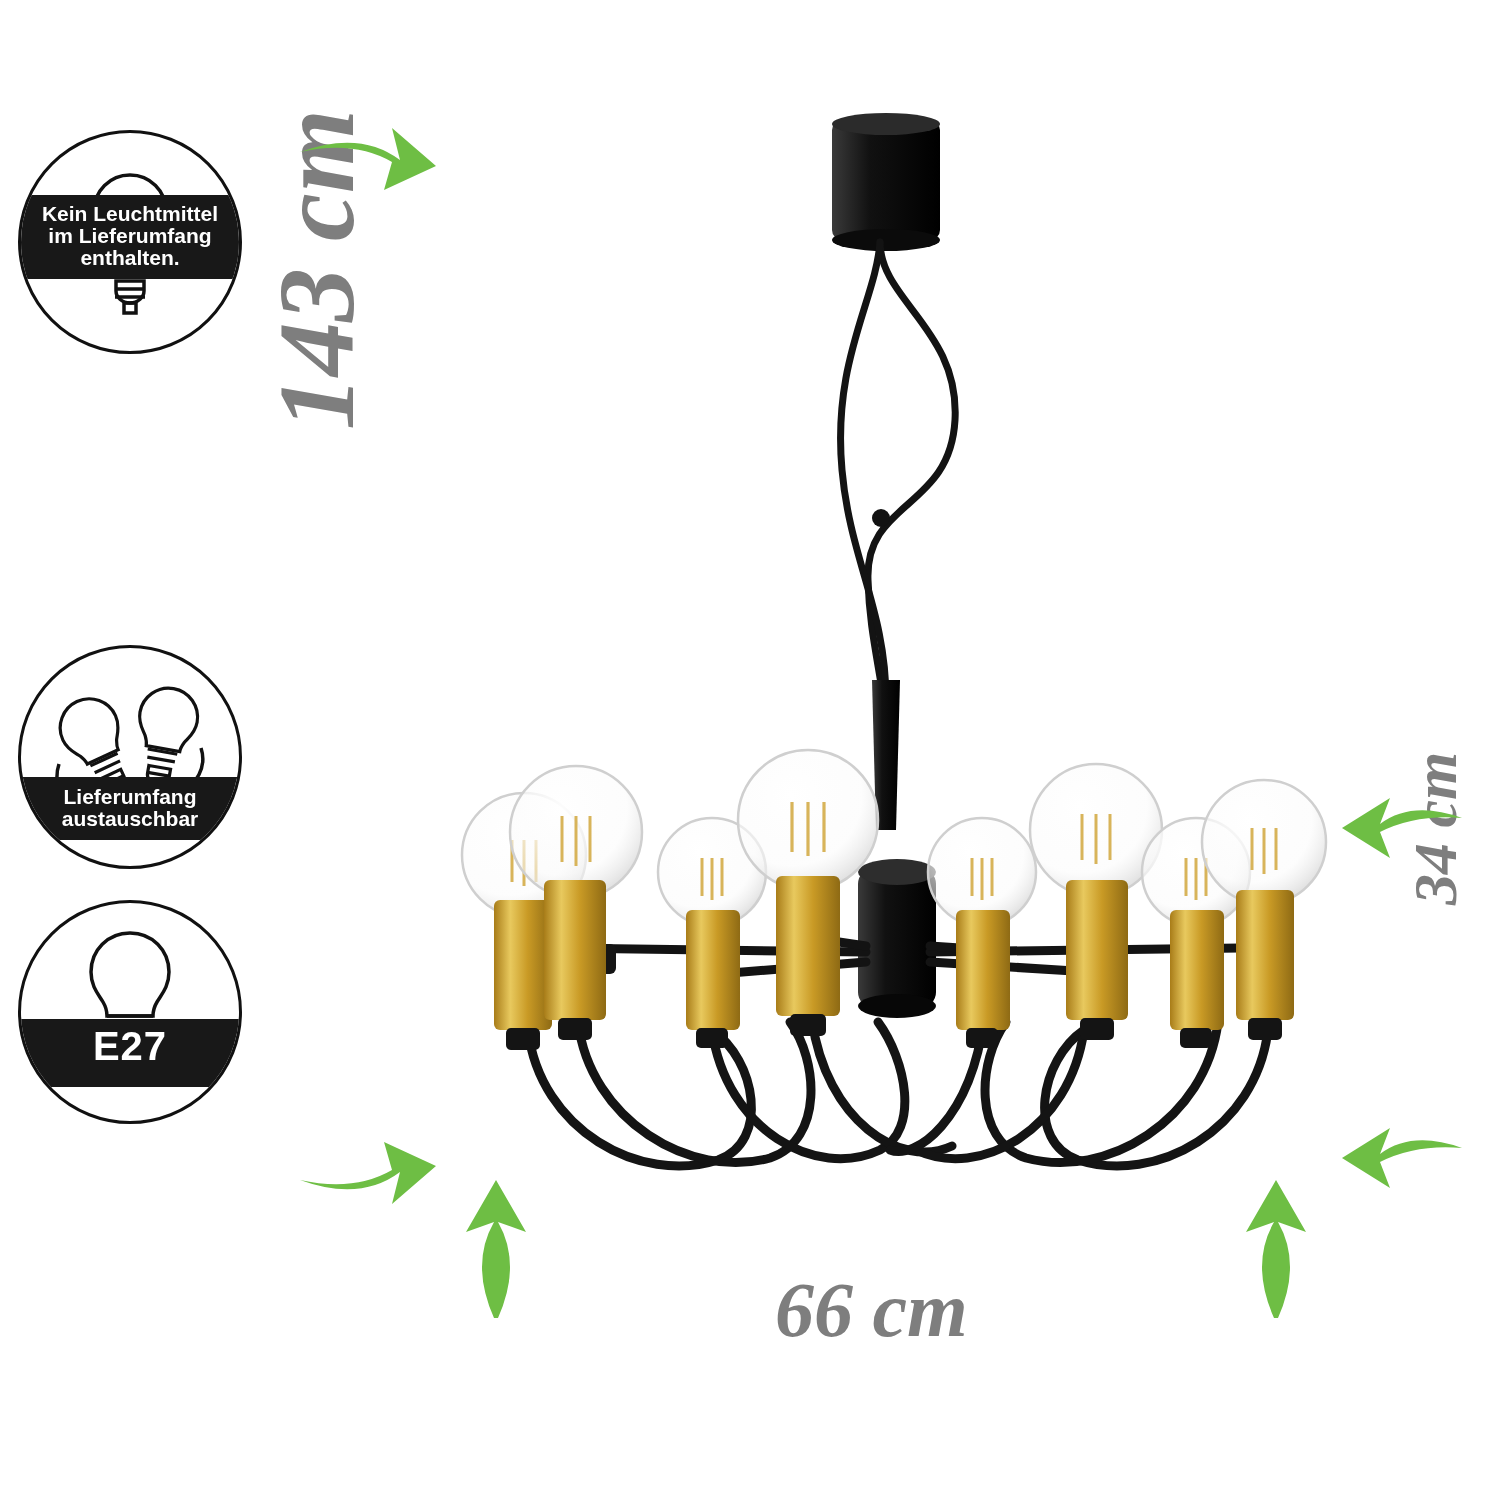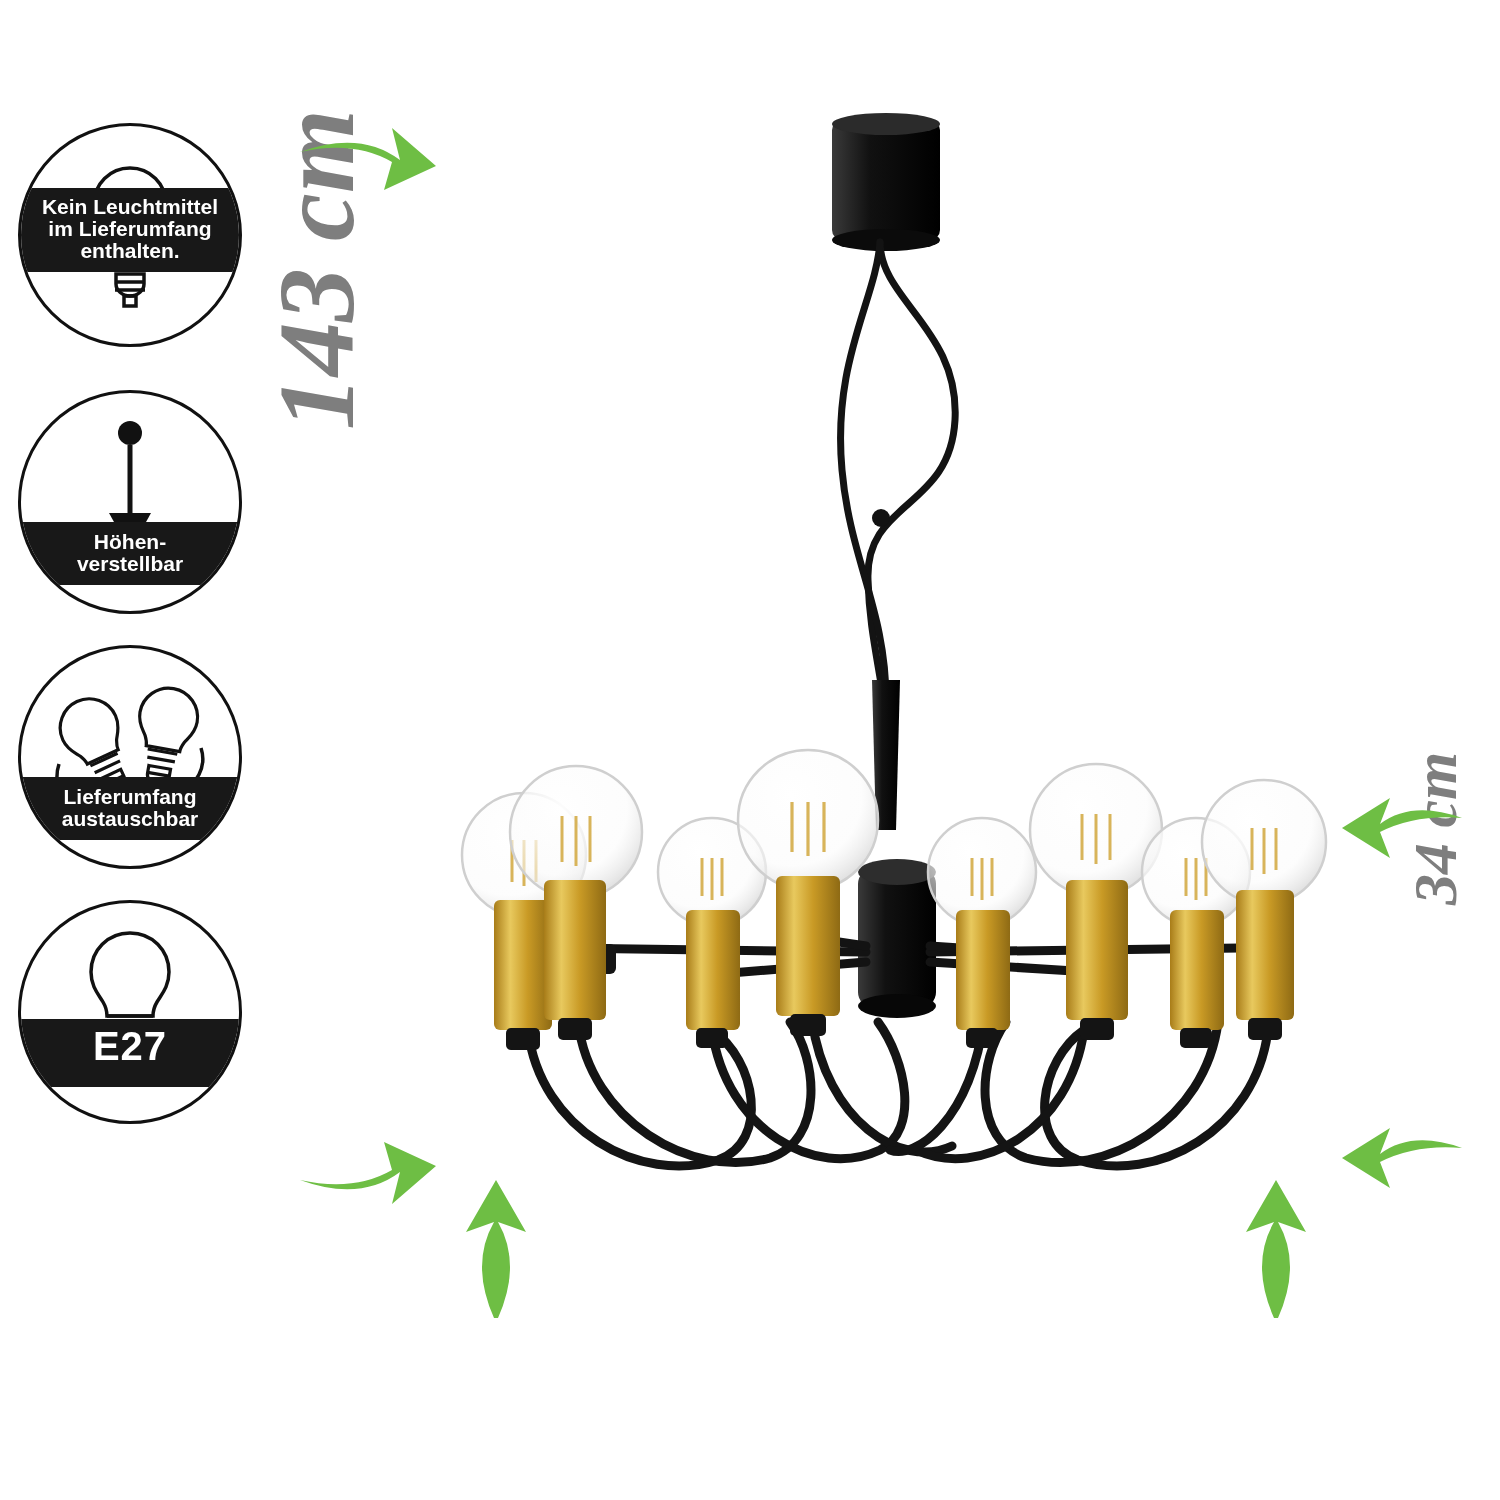--- a/index.html
+++ b/index.html
@@ -10,21 +10,21 @@
   
   .badge{position:absolute;width:218px;height:218px;border-radius:50%;
          background:#ffffff;border:3px solid #111;overflow:hidden;}
   .badge .capsule{position:absolute;left:-6px;right:-6px;background:#181818;
          color:#fff;text-align:center;font-weight:bold;line-height:1.05;}
   .badge .capsule.top{top:62px;padding:8px 0 10px;font-size:21px;}
   .badge .capsule.bottom{bottom:26px;padding:9px 0 10px;font-size:21px;}
   .badge .capsule.e27{bottom:34px;padding:6px 0 20px;font-size:40px;letter-spacing:1px;}
   .badge svg{position:absolute;left:0;top:0;}
 
-  #badge1{left:18px;top:123px;}
+  #badge1{left:18px;top:130px;}
   #badge2{left:18px;top:390px;}
   #badge3{left:18px;top:645px;}
   #badge4{left:18px;top:900px;}
 
   
   .dim{position:absolute;color:#7e7e7e;font-style:italic;font-weight:bold;
        font-family:"Liberation Serif", serif;white-space:nowrap;}
   #dim-height{left:255px;top:430px;font-size:108px;
        transform:rotate(-90deg);transform-origin:left top;}
   #dim-width{left:775px;top:1265px;font-size:78px;}
@@ -52,31 +52,20 @@
         <path d="M103 170h12v10h-12z"></path>
       </g>
     </svg>
     <div class="capsule top">
       <div>Kein Leuchtmittel</div>
       <div>im Lieferumfang</div>
       <div>enthalten.</div>
     </div>
   </div>
 
-  <div class="badge" id="badge2">
-    <svg width="218" height="218" viewBox="0 0 218 218">
-      <circle cx="109" cy="40" r="12" fill="#111"></circle>
-      <line x1="109" y1="52" x2="109" y2="132" stroke="#111" stroke-width="5"></line>
-      <polygon points="109,158 88,120 130,120" fill="#111"></polygon>
-    </svg>
-    <div class="capsule bottom">
-      <div>Höhen-</div>
-      <div>verstellbar</div>
-    </div>
-  </div>
 
   <div class="badge" id="badge3">
     <svg width="218" height="218" viewBox="0 0 218 218">
       <g fill="none" stroke="#111" stroke-width="3.2">
 
         <g transform="rotate(-25 72 88)">
           <path d="M72 50c-16 0-29 13-29 29 0 11 6 17 9 22 2 4 3 7 3 10h34c0-3 1-6 3-10 3-5 9-11 9-22 0-16-13-29-29-29z"></path>
           <path d="M57 114h30M58 122h28"></path>
           <path d="M61 130h22v8c0 5-5 9-11 9s-11-4-11-9z"></path>
           <path d="M61 137h22"></path>
@@ -107,20 +96,21 @@
         <path d="M109 30c-22 0-39 17-39 39 0 15 8 23 12 30 3 5 4 9 4 14h46c0-5 1-9 4-14 4-7 12-15 12-30 0-22-17-39-39-39z"></path>
         <path d="M86 113h46M88 124h42M90 135h38"></path>
         <path d="M93 146h32v11c0 7-7 13-16 13s-16-6-16-13z"></path>
         <path d="M92 155h34M92 164h34"></path>
       </g>
     </svg>
     <div class="capsule e27">E27</div>
   </div>
 
   <div class="dim" id="dim-height">143 cm</div>
+  <div class="dim" id="dim-width">66 cm</div>
   <div class="dim" id="dim-depth">34 cm</div>
 
   <svg class="arrows" width="1500" height="1500" viewBox="0 0 1500 1500">
     <g fill="#6ebe44">
 
       <g>
         <path d="M300 152 q60 -22 100 8 l-8 -32 l44 38 l-52 24 l8 -28 q-38 -22 -92 -10 z"></path>
       </g>
 
       <g>

